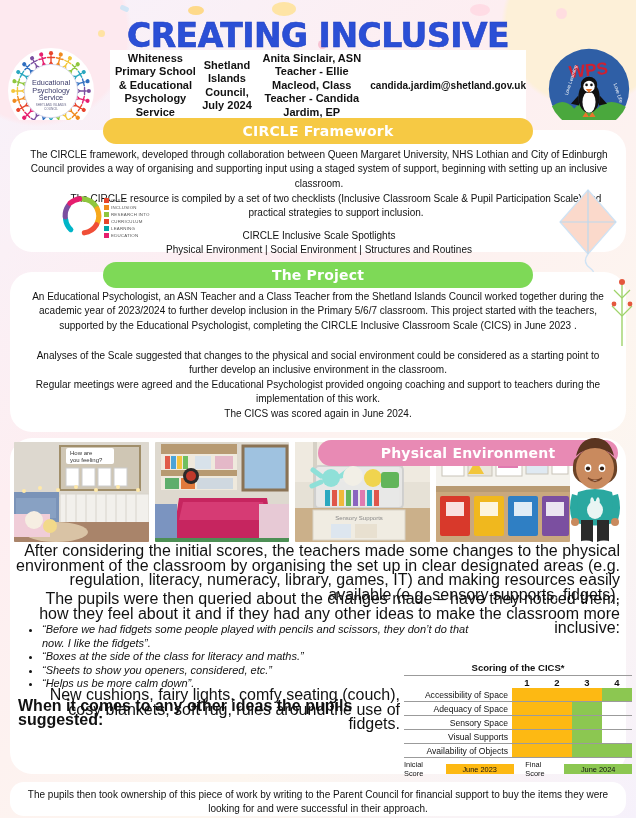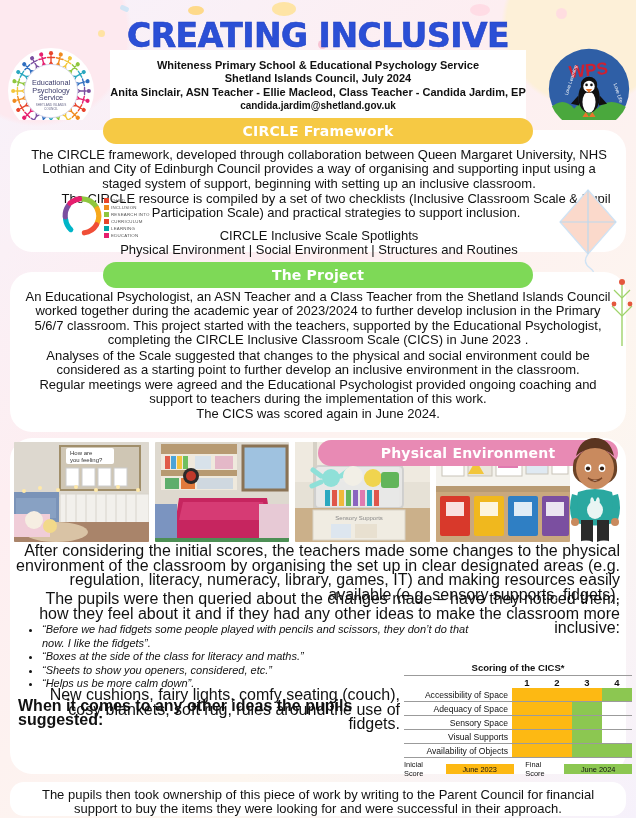--- a/index.html
+++ b/index.html
@@ -32,21 +32,21 @@
     position:absolute;left:8px;top:48px;width:86px;height:86px;border-radius:50%;
     background:#ffffff;border:0px solid #fff;
   }
   .logo-wps{
     position:absolute;right:6px;top:48px;width:82px;height:82px;border-radius:50%;
     overflow:hidden;
   }
   .infobox{
     position:absolute;left:110px;top:50px;width:416px;height:71px;
     background:#ffffff;
-    display:flex;flex-direction:column;align-items:center;justify-content:center;
+    display:flex;flex-direction:row;align-items:center;justify-content:center;
     gap:0px;
   }
   .infobox div{
     font-size:11px;font-weight:bold;color:#111;line-height:13.5px;text-align:center;
     font-family:"Liberation Sans",sans-serif;
   }
   .infobox div.email{font-size:10px;}
 
   .card{
     position:absolute;left:10px;width:616px;
@@ -54,21 +54,21 @@
   }
   .pill{
     position:absolute;left:50%;transform:translateX(-50%);
     height:26px;border-radius:14px;
     display:flex;align-items:center;justify-content:center;
     color:#ffffff;font-weight:bold;font-size:14px;
     font-family:"DejaVu Sans",sans-serif;
     letter-spacing:.2px;
   }
   .body-txt{
-    font-size:13px;line-height:14.4px;color:#111;text-align:center;
+    font-size:10px;line-height:14.4px;color:#111;text-align:center;
   }
   .left-txt{font-size:16px;line-height:14.6px;color:#111;text-align:right;}
 
   
   .circle-mark{position:absolute;left:62px;top:196px;width:40px;height:40px;}
   .circle-acronym{position:absolute;left:104px;top:197px;width:60px;}
   .circle-acronym .row{display:flex;align-items:center;gap:2px;height:7px;}
   .circle-acronym .sq{width:5px;height:5px;display:inline-block;}
   .circle-acronym .tx{font-size:4.4px;color:#555;letter-spacing:.2px;line-height:5px;font-family:"Liberation Sans",sans-serif;}
 

